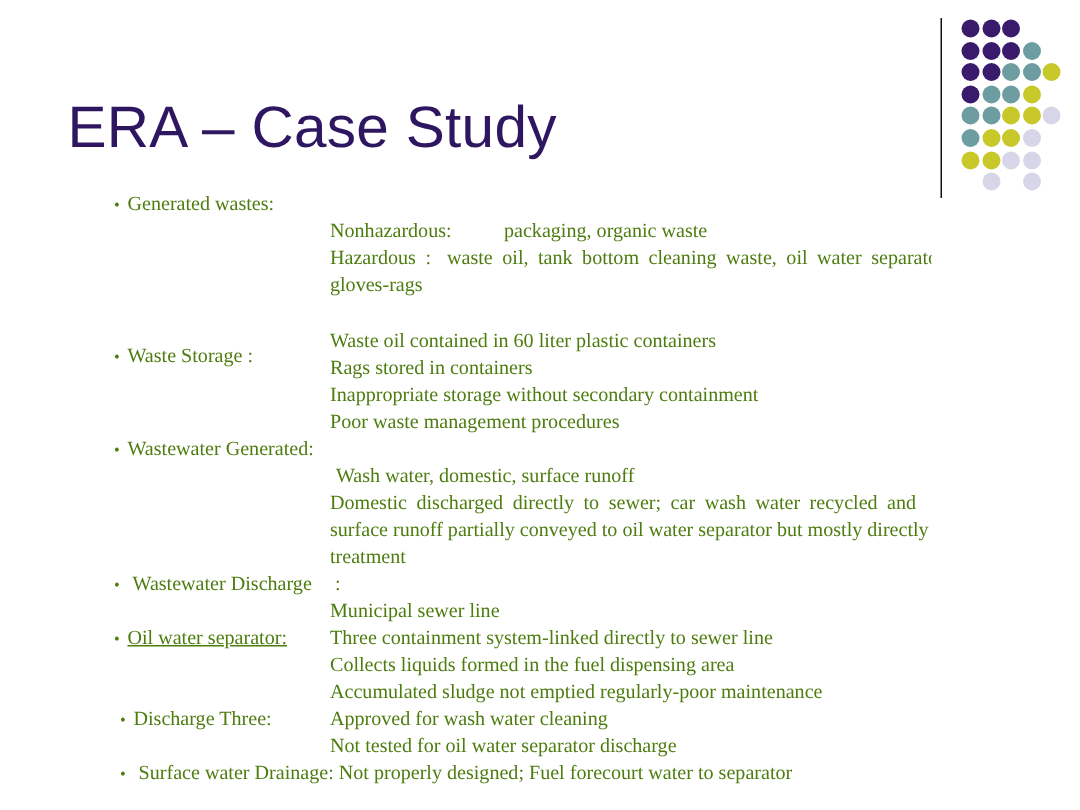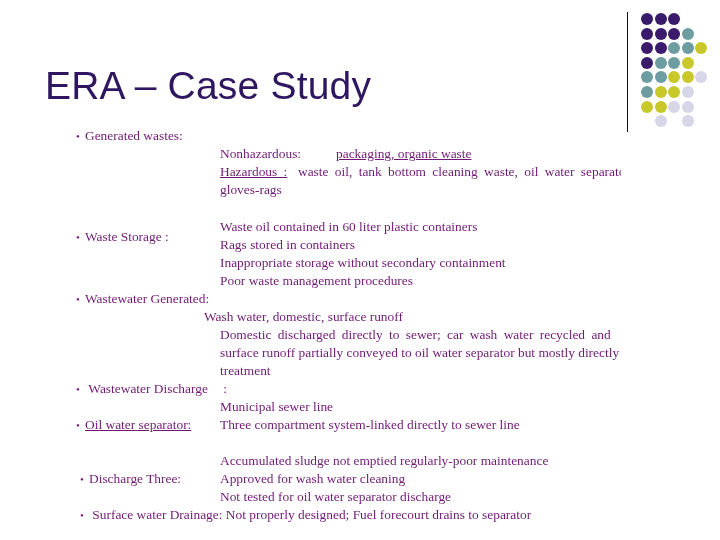--- a/index.html
+++ b/index.html
@@ -38,21 +38,21 @@
   }
   #body {
     position: absolute;
     left: 0;
     top: 0;
     width: 621px;
     height: 540px;
     overflow: hidden;
     font-family: "Liberation Serif", serif;
     font-size: 13.4px;
-    color: #701a75;
+    color: #4d7c0f;
   }
   .ln {
     position: absolute;
     white-space: nowrap;
     line-height: 18px;
   }
   .bul::before {
     content: "\2022";
     display: inline-block;
     width: 9px;
@@ -99,52 +99,53 @@
       <div class="dot" style="left: 654.5px; top: 100.6px; background: rgb(200, 200, 42);"></div>
       <div class="dot" style="left: 668px; top: 100.6px; background: rgb(214, 214, 232);"></div>
       <div class="dot" style="left: 681.5px; top: 100.6px; background: rgb(214, 214, 232);"></div>
       <div class="dot" style="left: 654.5px; top: 115.2px; background: rgb(214, 214, 232);"></div>
       <div class="dot" style="left: 681.5px; top: 115.2px; background: rgb(214, 214, 232);"></div>
     </div>
 
   <div id="body">
 
     <div class="ln bul" style="left:76px; top:127px;"><span>Generated wastes:</span></div>
-    <div class="ln" style="left:220px; top:145px;text-decoration:underline;">
+    <div class="ln" style="left:220px; top:145px;">
       <span style="display:inline-block;width:116px;">Nonhazardous:</span><span>packaging, organic waste</span>
     </div>
     <div class="ln justify" style="left:220px; top:163px;">
-      <span style="display:inline-block;width:78px;text-decoration:underline;">Hazardous :</span><span>waste oil, tank bottom cleaning waste, oil water separator sludge,</span>
+      <span style="display:inline-block;width:78px;">Hazardous :</span><span>waste oil, tank bottom cleaning waste, oil water separator sludge,</span>
     </div>
     <div class="ln" style="left:220px; top:181px;font-family:Liberation Serif, serif;">gloves-rags</div>
 
     <div class="ln bul" style="left:76px; top:200px;margin-top:28px;"><span>Waste Storage :</span></div>
     <div class="ln" style="left:220px; top:218px;">Waste oil contained in 60 liter plastic containers</div>
     <div class="ln" style="left:220px; top:236px;">Rags stored in containers</div>
     <div class="ln" style="left:220px; top:254px;">Inappropriate storage without secondary containment</div>
     <div class="ln" style="left:220px; top:272px;">Poor waste management procedures</div>
 
     <div class="ln bul" style="left:76px; top:290px;"><span>Wastewater Generated:</span></div>
-    <div class="ln" style="left:204px; top:308px;">Wash water, domestic, surface runoff</div>
+    <div class="ln" style="left:224px; top:308px;">Wash water, domestic, surface runoff</div>
     <div class="ln justify" style="left:220px; top:326px;">Domestic discharged directly to sewer; car wash water recycled and</div>
     <div class="ln" style="left:220px; top:344px;">surface runoff partially conveyed to oil water separator but mostly directly to sewer without</div>
     <div class="ln" style="left:220px; top:362px;">treatment</div>
 
     <div class="ln bul" style="left:76px; top:380px;">
       <span style="display:inline-block;width:135px;">Wastewater Discharge</span><span>:</span>
     </div>
     <div class="ln" style="left:220px; top:398px;">Municipal sewer line</div>
 
     <div class="ln bul" style="left:76px; top:416px;text-decoration:underline;"><span>Oil water separator:</span></div>
-    <div class="ln" style="left:220px; top:416px;">Three compartment system-linked directly to sewer line</div>
+    <div class="ln" style="left:220px; top:416px;">Three containment system-linked directly to sewer line</div>
+    <div class="ln" style="left:220px; top:434px;">Collects liquids formed in the fuel dispensing area</div>
     <div class="ln" style="left:220px; top:452px;">Accumulated sludge not emptied regularly-poor maintenance</div>
 
     <div class="ln bul" style="left:80px; top:470px;"><span>Discharge Three:</span></div>
     <div class="ln" style="left:220px; top:488px;">Not tested for oil water separator discharge</div>
     <div class="ln" style="left:220px; top:470px;">Approved for wash water cleaning</div>
 
     <div class="ln bul" style="left:80px; top:506px;">
       <span>Surface water Drainage:</span>
-      <span>Not properly designed; Fuel forecourt drains to separator</span>
+      <span>Not properly designed; Fuel forecourt water to separator</span>
     </div>
 
   </div>
 </div>
 
 </body></html>

